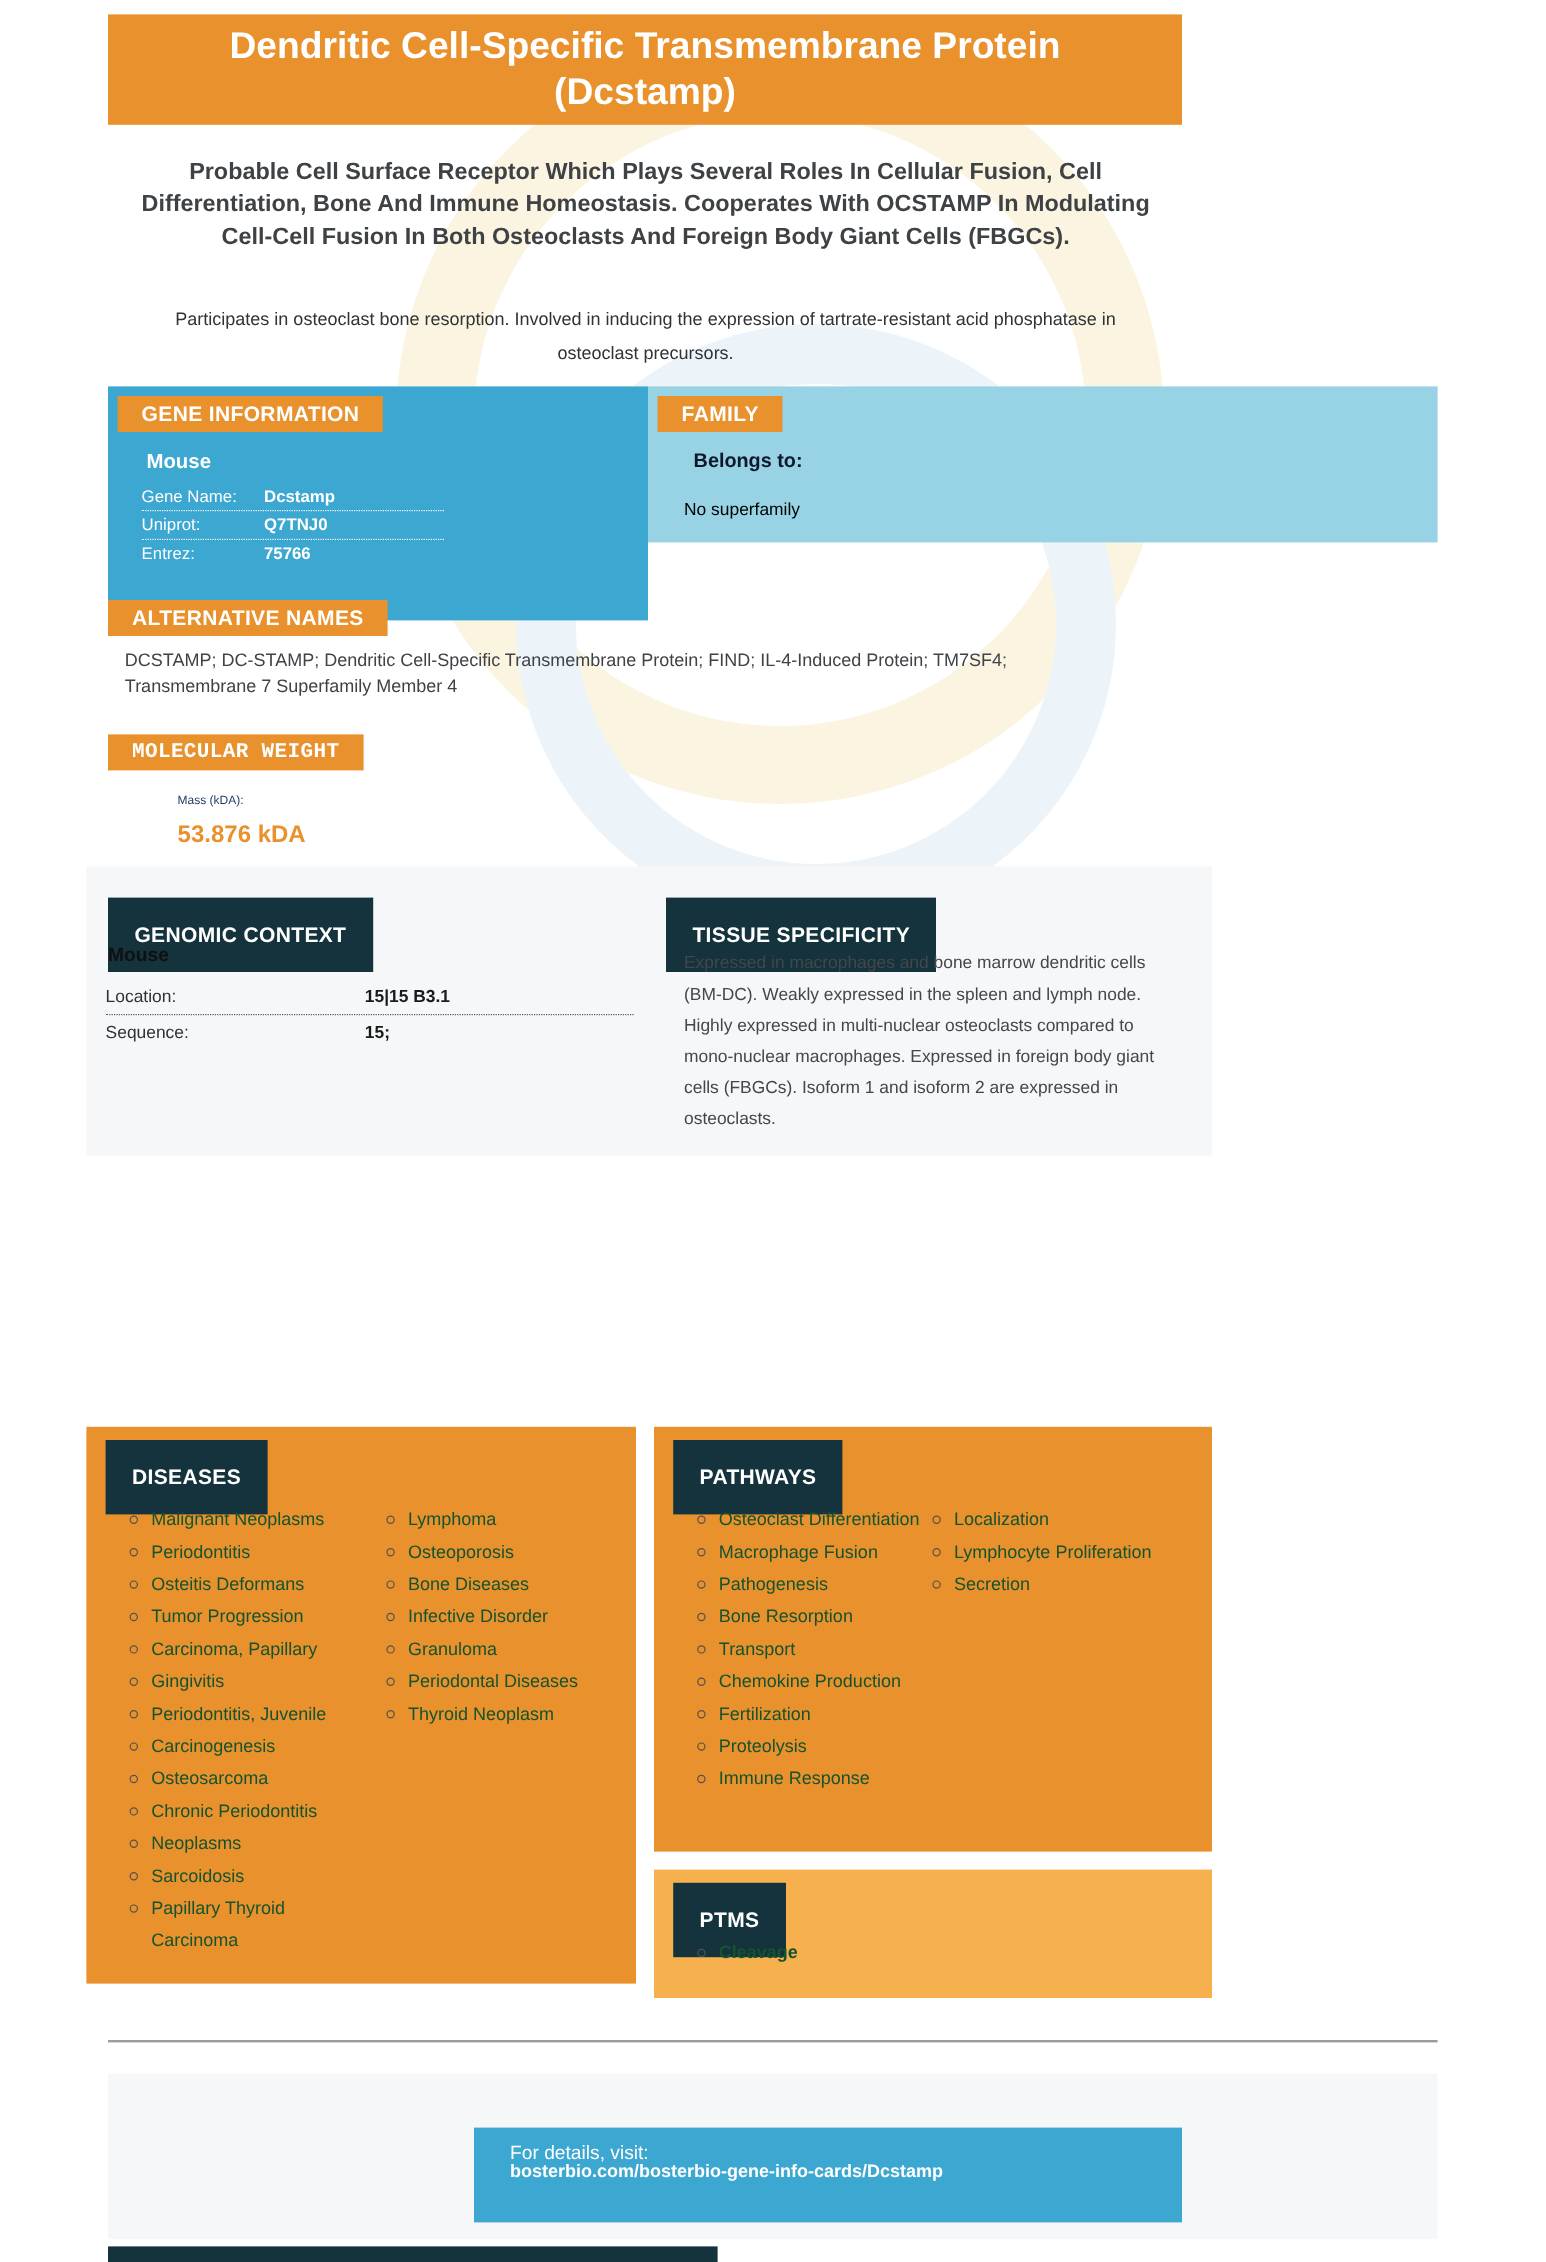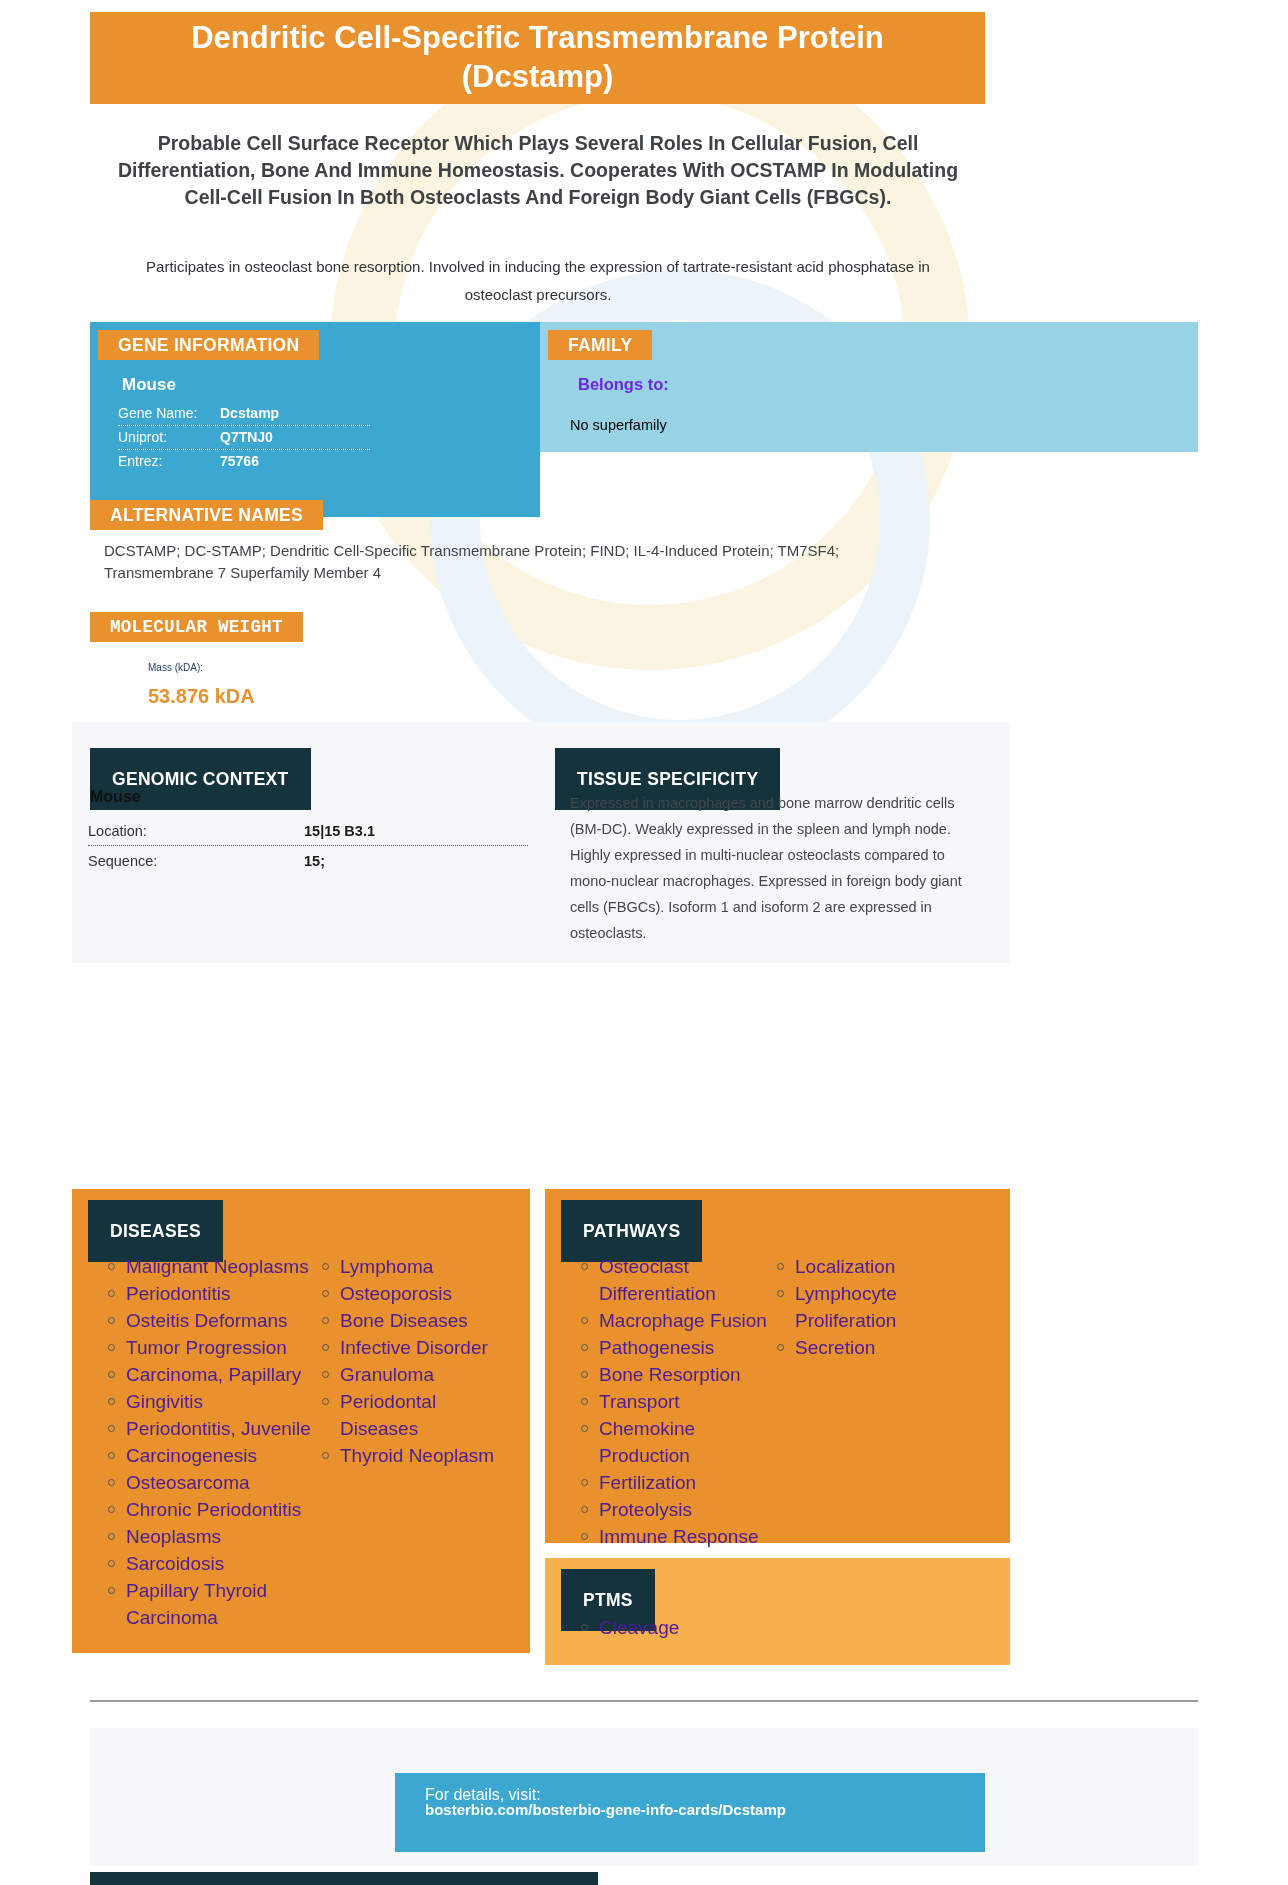--- a/index.html
+++ b/index.html
@@ -41,21 +41,21 @@
   .gene-species { position:absolute; left:32px; top:53px; color:#fff; font-weight:bold; font-size:17px; }
   .gene-rows { position:absolute; left:28px; top:80px; width:252px; }
   .grow { display:flex; font-size:14px; color:#fff; padding:3px 0 3px; line-height:17px; }
   .grow.sep { border-bottom:1px dotted #ffffff; }
   .grow .lbl { width:102px; }
   .grow .val { font-weight:bold; }
 
   
   .family-panel { position:absolute; left:540px; top:322px; width:658px; height:130px; background:#97D2E5; }
   .family-panel .badge-orange { left:8px; top:8px; }
-  .family-belongs { position:absolute; left:38px; top:53px; font-weight:bold; font-size:16.5px; color:#6d28d9; }
+  .family-belongs { position:absolute; left:38px; top:53px; font-weight:bold; font-size:16.5px; color:#0f172a; }
   .family-value { position:absolute; left:30px; top:95px; font-size:14.5px; color:#000000; }
 
   
   .altnames-badge { left:90px; top:500px; }
   .altnames-text { position:absolute; left:104px; top:540px; width:830px; font-size:15px; line-height:1.45; color:#3f4347; }
 
   
   .mw-badge { left:90px; top:612px;font-family:Liberation Mono, monospace; }
   .mw-label { position:absolute; left:148px; top:662px; font-size:10px; color:#1e3a5f; }
   .mw-value { position:absolute; left:148px; top:685px; font-size:20px; font-weight:bold; color:#E8912D; }
@@ -71,23 +71,23 @@
   .gc-row .lbl { width:216px; }
   .gc-row .val { font-weight:bold; color:#1a1a1a; }
   .tissue-text { position:absolute; left:498px; top:68px; width:402px; font-size:14.5px; line-height:26px; color:#43474a; }
 
   
   .diseases-panel { position:absolute; left:72px; top:1189px; width:458px; height:464px; background:#E8912D; }
   .pathways-panel { position:absolute; left:545px; top:1189px; width:465px; height:354px; background:#E8912D; }
   .ptms-panel     { position:absolute; left:545px; top:1558px; width:465px; height:107px; background:#F6B04E; }
   .diseases-panel .badge-dark, .pathways-panel .badge-dark, .ptms-panel .badge-dark { left:16px; top:11px; }
   .list-cols { position:absolute; left:28px; top:64px; display:flex; }
-  .ptms-panel .list-cols { top:56px; }
+  .ptms-panel .list-cols { top:56px;font-weight:bold; }
   ul.blist { margin:0; padding:0; list-style:none; }
-  ul.blist li { position:relative; padding-left:26px; font-size:19px; line-height:27px; color:#4c1d95; }
+  ul.blist li { position:relative; padding-left:26px; font-size:15px; line-height:27px; color:#14532d; }
   ul.blist li::before {
     content:""; position:absolute; left:8px; top:10px; width:7px; height:7px;
     border:1.5px solid #525252; border-radius:50%; box-sizing:border-box;
   }
   .dis-col1 { width:214px; margin-right:14px; }
   .dis-col2 { width:200px; }
   .pw-col1 { width:196px; margin-right:32px; }
   .pw-col2 { width:200px; }
 
   

